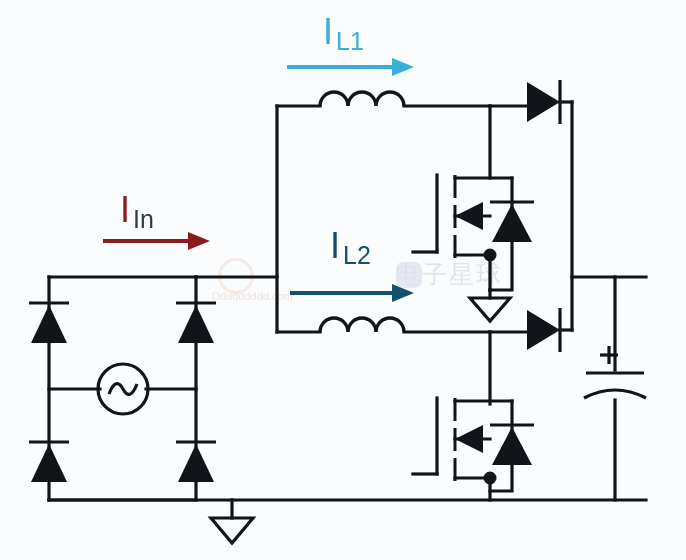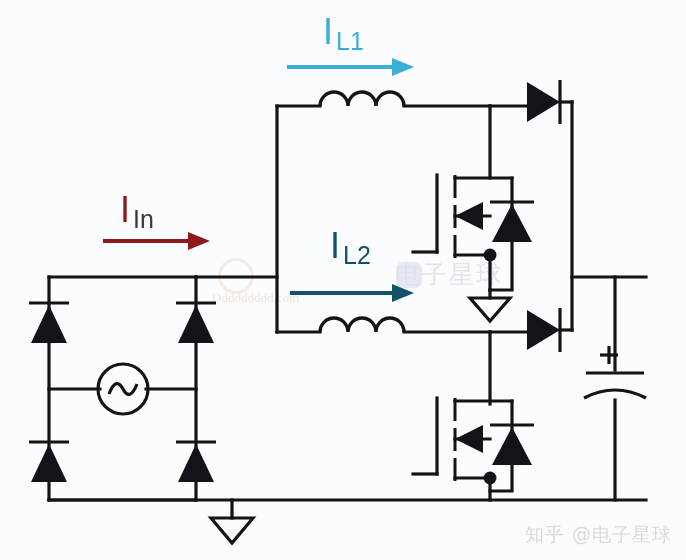--- a/index.html
+++ b/index.html
@@ -82,22 +82,22 @@
     top: 262px;
     width: 26px;
     height: 26px;
     border-radius: 7px;
     background: #e3e7f1;
     opacity: .9;
   }
   .wm-faint {
     position: absolute;
     color: #f0e3dc;
-    font-size: 13px;
-    font-family: Liberation Serif, serif;
+    font-size: 11px;
+    font-family: Liberation Sans, sans-serif;
     user-select: none;
     white-space: nowrap;
   }
   .wm-ring {
     position: absolute;
     border-radius: 50%;
     border: 3px solid #f4e6de;
     opacity: .85;
   }
 </style>
@@ -289,15 +289,14 @@
       <text class="lbl-text" x="336" y="50" font-size="25" fill="#3aafd6">L1</text>
     </g>
 
     <g>
       <text class="lbl-text" x="330" y="258" font-size="36" fill="#14526b">I</text>
       <text class="lbl-text" x="343" y="264" font-size="25" fill="#14526b">L2</text>
     </g>
 
   </svg>
 
-  <div class="wm-corner">知乎 @电子星球</div>
 
 </div>
 
 </body></html>

